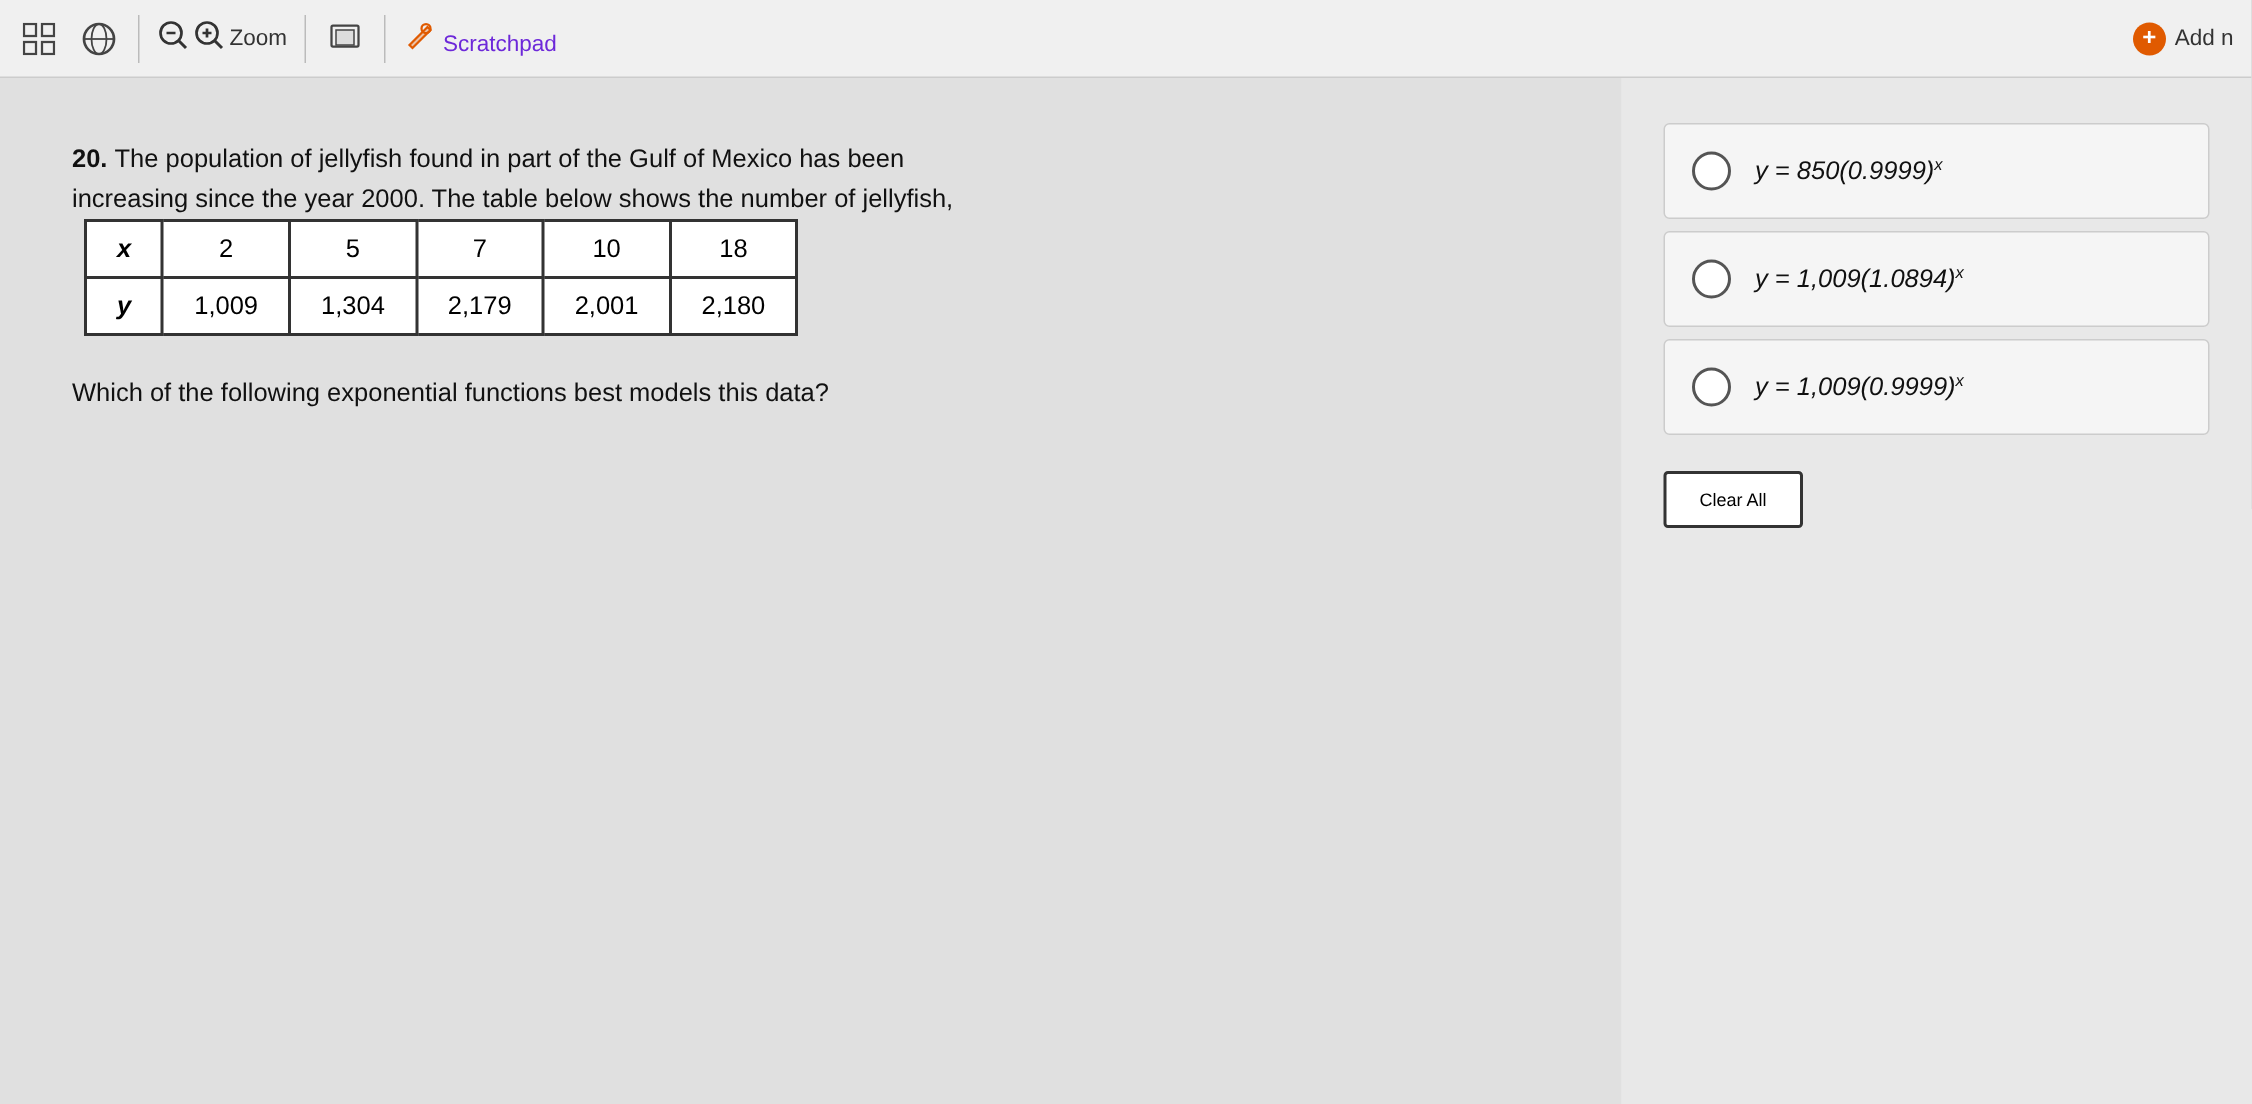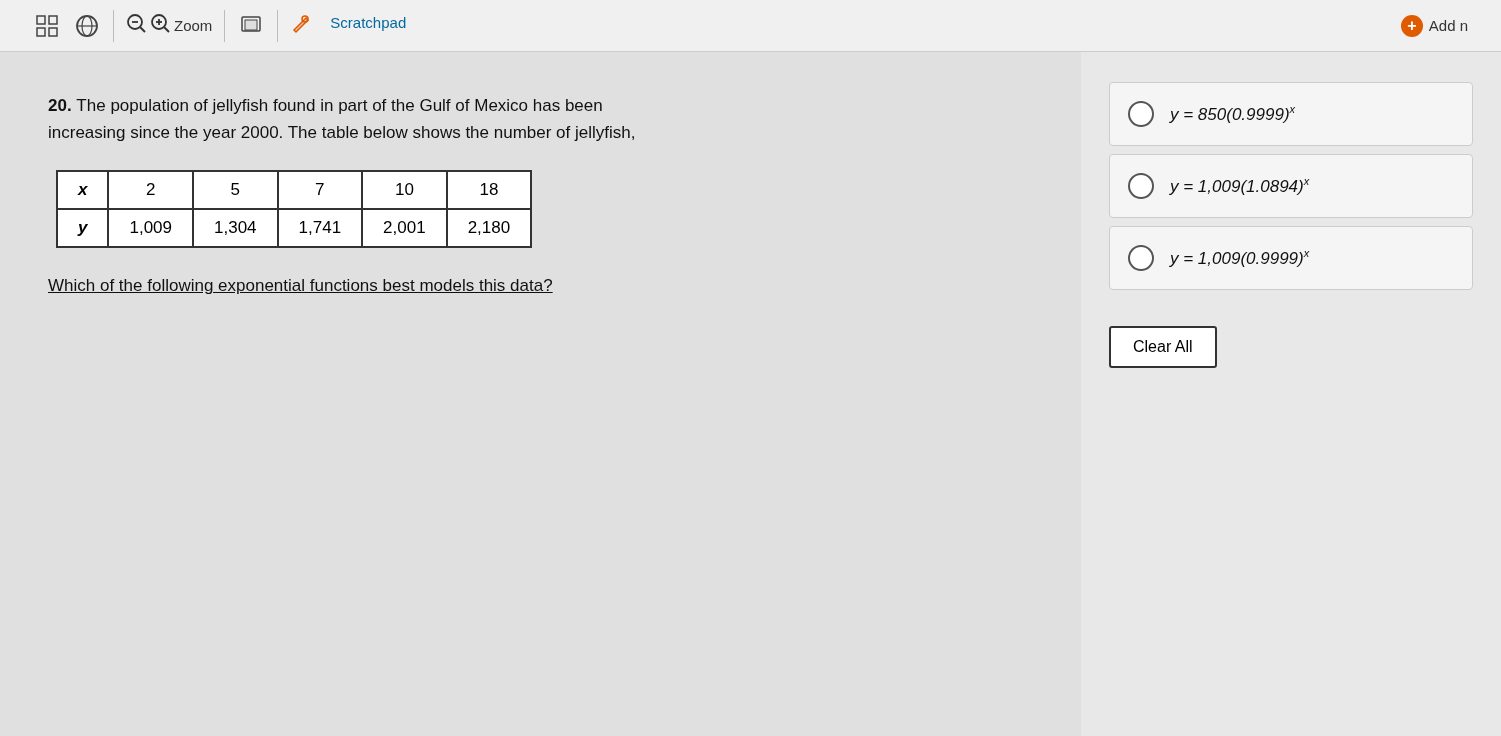--- a/index.html
+++ b/index.html
@@ -10,21 +10,21 @@
       width: 1501px;
       height: 736px;
       overflow: hidden;
     }
 
     .toolbar {
       display: flex;
       align-items: center;
       background: #f0f0f0;
       border-bottom: 1px solid #ccc;
-      padding: 8px 33px;
+      padding: 8px 12px;
       height: 52px;
       gap: 12px;
     }
 
     .toolbar-icon {
       width: 28px;
       height: 28px;
       display: flex;
       align-items: center;
       justify-content: center;
@@ -48,24 +48,24 @@
       font-weight: 500;
     }
 
     .toolbar-zoom .zoom-icon {
       font-size: 17px;
       cursor: pointer;
     }
 
     .toolbar-scratchpad {
       display: flex;
-      align-items: flex-start;
-      gap: 20px;
+      align-items: flex-end;
+      gap: 6px;
       font-size: 15px;
-      color: #0369a1;
+      color: #6d28d9;
       font-weight: 500;
       cursor: pointer;
     }
 
     .toolbar-add {
       margin-left: auto;
       display: flex;
       align-items: center;
       gap: 6px;
       font-size: 15px;
@@ -95,21 +95,20 @@
     .question-area {
       flex: 1;
       padding: 40px 48px;
       background: #e0e0e0;
     }
 
     .question-text {
       font-size: 17px;
       color: #111;
       line-height: 1.6;
-      margin-bottom: 24px;
       max-width: 680px;
     }
 
     .data-table {
       border-collapse: collapse;
       margin-bottom: 28px;
       margin-left: 8px;
     }
 
     .data-table th, .data-table td {
@@ -123,21 +122,20 @@
     .data-table th {
       background: white;
       font-weight: bold;
       font-style: italic;
     }
 
     .question-sub {
       font-size: 17px;
       color: #111;
       margin-top: 12px;
-      text-decoration: underline;
     }
 
     .answers-area {
       width: 420px;
       padding: 30px 28px;
       display: flex;
       flex-direction: column;
       gap: 8px;
       background: #e8e8e8;
     }
@@ -175,25 +173,25 @@
       border-color: #333;
     }
 
     .answer-option .answer-text {
       font-size: 17px;
       color: #111;
     }
 
     .clear-all-btn {
       align-self: flex-start;
-      margin-top: 28px;
+      margin-top: 16px;
       padding: 10px 22px;
       background: white;
       border: 2px solid #333;
-      font-size: 16px;
+      font-size: 12px;
       cursor: pointer;
       border-radius: 3px;
       font-weight: normal;
     }
 
     
     .math-eq {
       font-style: italic;
     }
 
@@ -279,21 +277,21 @@
         <td>2</td>
         <td>5</td>
         <td>7</td>
         <td>10</td>
         <td>18</td>
       </tr>
       <tr>
         <th><em>y</em></th>
         <td>1,009</td>
         <td>1,304</td>
-        <td>1,741</td>
+        <td>2,179</td>
         <td>2,001</td>
         <td>2,180</td>
       </tr>
     </tbody>
       </table>
 
     <div class="question-sub">Which of the following exponential functions best models this data?</div>
   </div>
 
   <div class="answers-area">

